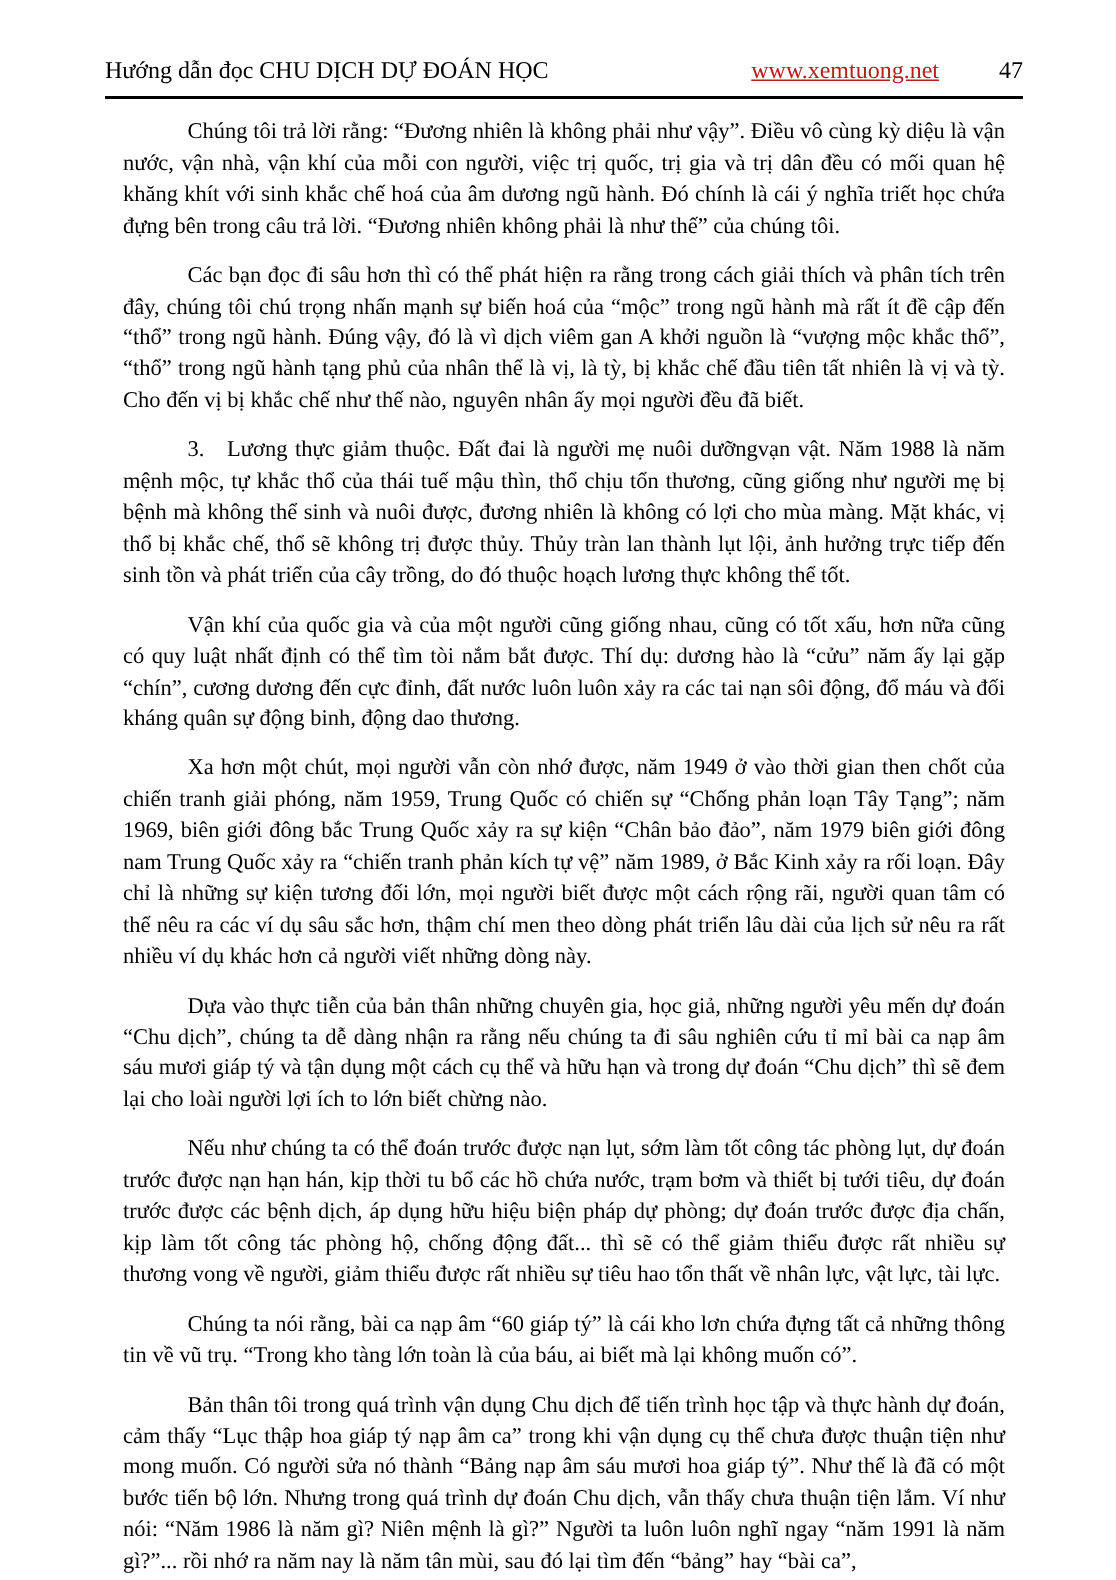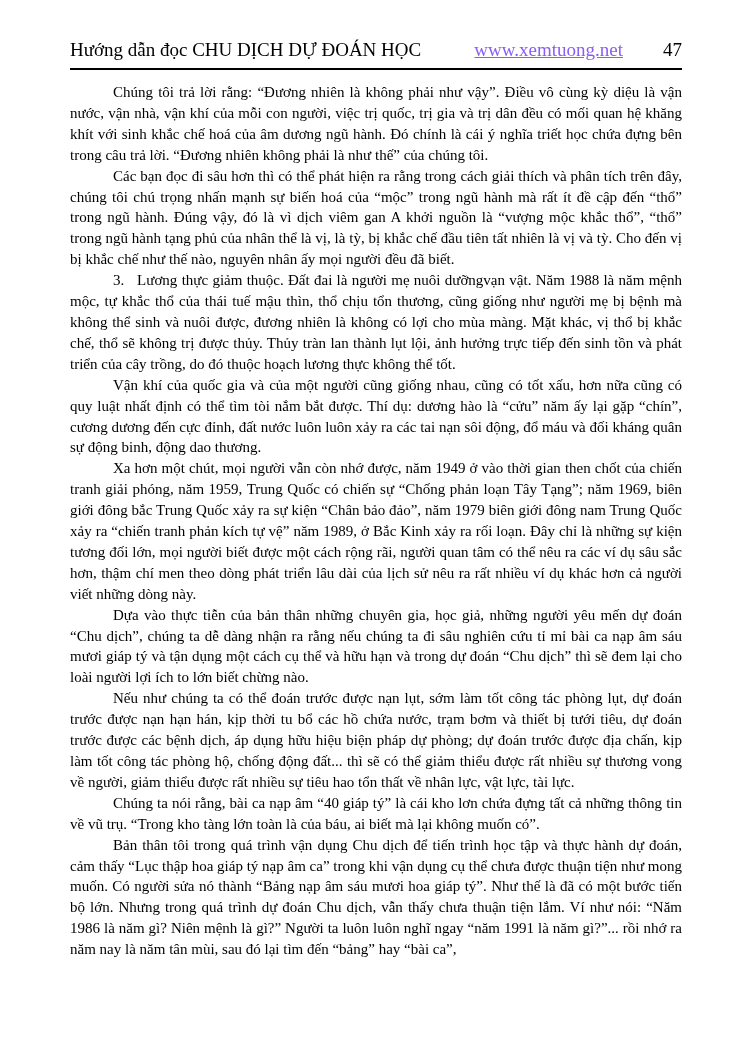--- a/index.html
+++ b/index.html
@@ -16,47 +16,47 @@
   }
   .page {
     box-sizing: border-box;
     width: 744px;
     height: 1053px;
     padding: 30px 62px 0 70px;
   }
   .header {
     display: flex;
     align-items: baseline;
-    font-size: 19px;
+    font-size: 16px;
     white-space: nowrap;
     padding-top: 9px;
   }
   .header .title {
     flex: 1 1 auto;
   }
   .header .site-link {
-    color: #8b5cf6;
+    color: #b91c1c;
     text-decoration: underline;
     cursor: pointer;
   }
   .header .page-num {
     margin-left: 40px;
   }
   .rule {
     border-bottom: 2px solid #000000;
     margin-top: 7px;
   }
   .body-text {
     margin-top: 12px;
     font-size: 15px;
     line-height: 20.9px;
     text-align: justify;
   }
   .body-text p {
-    margin: 0;
+    margin: 12px;
     padding: 0;
     text-indent: 43px;
   }
 </style>
 </head>
 <body>
 
 <div class="page">
 
   <div class="header">
@@ -68,17 +68,17 @@
   <div class="rule"></div>
 
   <div class="body-text">
     <p>Chúng tôi trả lời rằng: “Đương nhiên là không phải như vậy”. Điều vô cùng kỳ diệu là vận nước, vận nhà, vận khí của mỗi con người, việc trị quốc, trị gia và trị dân đều có mối quan hệ khăng khít với sinh khắc chế hoá của âm dương ngũ hành. Đó chính là cái ý nghĩa triết học chứa đựng bên trong câu trả lời. “Đương nhiên không phải là như thế” của chúng tôi.</p>
     <p>Các bạn đọc đi sâu hơn thì có thể phát hiện ra rằng trong cách giải thích và phân tích trên đây, chúng tôi chú trọng nhấn mạnh sự biến hoá của “mộc” trong ngũ hành mà rất ít đề cập đến “thổ” trong ngũ hành. Đúng vậy, đó là vì dịch viêm gan A khởi nguồn là “vượng mộc khắc thổ”, “thổ” trong ngũ hành tạng phủ của nhân thể là vị, là tỳ, bị khắc chế đầu tiên tất nhiên là vị và tỳ. Cho đến vị bị khắc chế như thế nào, nguyên nhân ấy mọi người đều đã biết.</p>
     <p>3.&nbsp;&nbsp;&nbsp;Lương thực giảm thuộc. Đất đai là người mẹ nuôi dưỡngvạn vật. Năm 1988 là năm mệnh mộc, tự khắc thổ của thái tuế mậu thìn, thổ chịu tổn thương, cũng giống như người mẹ bị bệnh mà không thể sinh và nuôi được, đương nhiên là không có lợi cho mùa màng. Mặt khác, vị thổ bị khắc chế, thổ sẽ không trị được thủy. Thủy tràn lan thành lụt lội, ảnh hưởng trực tiếp đến sinh tồn và phát triển của cây trồng, do đó thuộc hoạch lương thực không thể tốt.</p>
     <p>Vận khí của quốc gia và của một người cũng giống nhau, cũng có tốt xấu, hơn nữa cũng có quy luật nhất định có thể tìm tòi nắm bắt được. Thí dụ: dương hào là “cửu” năm ấy lại gặp “chín”, cương dương đến cực đỉnh, đất nước luôn luôn xảy ra các tai nạn sôi động, đổ máu và đối kháng quân sự động binh, động dao thương.</p>
     <p>Xa hơn một chút, mọi người vẫn còn nhớ được, năm 1949 ở vào thời gian then chốt của chiến tranh giải phóng, năm 1959, Trung Quốc có chiến sự “Chống phản loạn Tây Tạng”; năm 1969, biên giới đông bắc Trung Quốc xảy ra sự kiện “Chân bảo đảo”, năm 1979 biên giới đông nam Trung Quốc xảy ra “chiến tranh phản kích tự vệ” năm 1989, ở Bắc Kinh xảy ra rối loạn. Đây chỉ là những sự kiện tương đối lớn, mọi người biết được một cách rộng rãi, người quan tâm có thể nêu ra các ví dụ sâu sắc hơn, thậm chí men theo dòng phát triển lâu dài của lịch sử nêu ra rất nhiều ví dụ khác hơn cả người viết những dòng này.</p>
     <p>Dựa vào thực tiễn của bản thân những chuyên gia, học giả, những người yêu mến dự đoán “Chu dịch”, chúng ta dễ dàng nhận ra rằng nếu chúng ta đi sâu nghiên cứu tỉ mỉ bài ca nạp âm sáu mươi giáp tý và tận dụng một cách cụ thể và hữu hạn và trong dự đoán “Chu dịch” thì sẽ đem lại cho loài người lợi ích to lớn biết chừng nào.</p>
     <p>Nếu như chúng ta có thể đoán trước được nạn lụt, sớm làm tốt công tác phòng lụt, dự đoán trước được nạn hạn hán, kịp thời tu bổ các hồ chứa nước, trạm bơm và thiết bị tưới tiêu, dự đoán trước được các bệnh dịch, áp dụng hữu hiệu biện pháp dự phòng; dự đoán trước được địa chấn, kịp làm tốt công tác phòng hộ, chống động đất... thì sẽ có thể giảm thiểu được rất nhiều sự thương vong về người, giảm thiểu được rất nhiều sự tiêu hao tổn thất về nhân lực, vật lực, tài lực.</p>
-    <p>Chúng ta nói rằng, bài ca nạp âm “40 giáp tý” là cái kho lơn chứa đựng tất cả những thông tin về vũ trụ. “Trong kho tàng lớn toàn là của báu, ai biết mà lại không muốn có”.</p>
+    <p>Chúng ta nói rằng, bài ca nạp âm “60 giáp tý” là cái kho lơn chứa đựng tất cả những thông tin về vũ trụ. “Trong kho tàng lớn toàn là của báu, ai biết mà lại không muốn có”.</p>
     <p>Bản thân tôi trong quá trình vận dụng Chu dịch để tiến trình học tập và thực hành dự đoán, cảm thấy “Lục thập hoa giáp tý nạp âm ca” trong khi vận dụng cụ thể chưa được thuận tiện như mong muốn. Có người sửa nó thành “Bảng nạp âm sáu mươi hoa giáp tý”. Như thế là đã có một bước tiến bộ lớn. Nhưng trong quá trình dự đoán Chu dịch, vẫn thấy chưa thuận tiện lắm. Ví như nói: “Năm 1986 là năm gì? Niên mệnh là gì?” Người ta luôn luôn nghĩ ngay “năm 1991 là năm gì?”... rồi nhớ ra năm nay là năm tân mùi, sau đó lại tìm đến “bảng” hay “bài ca”,</p>
   </div>
 
 </div>
 
 </body></html>

